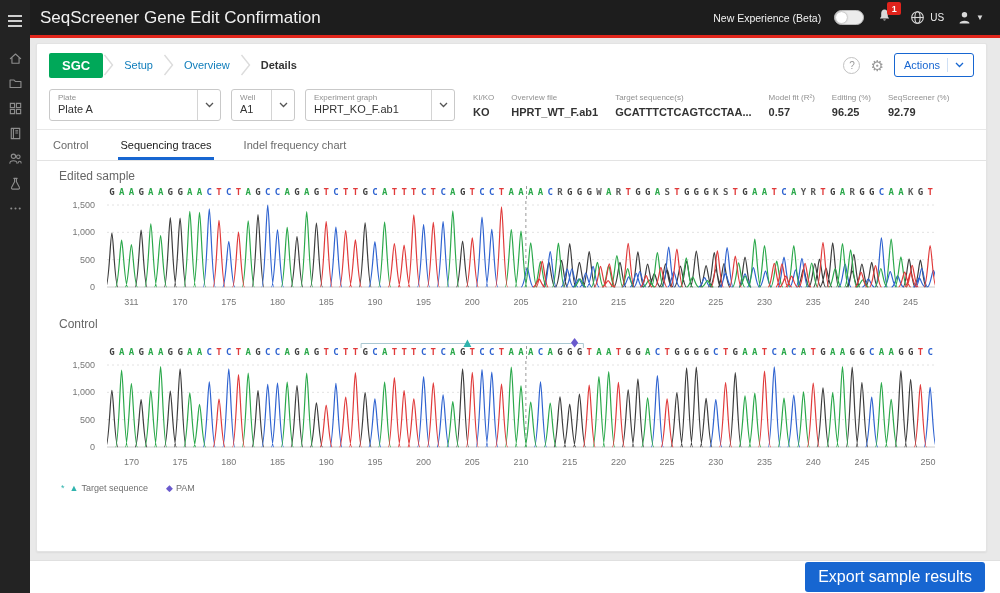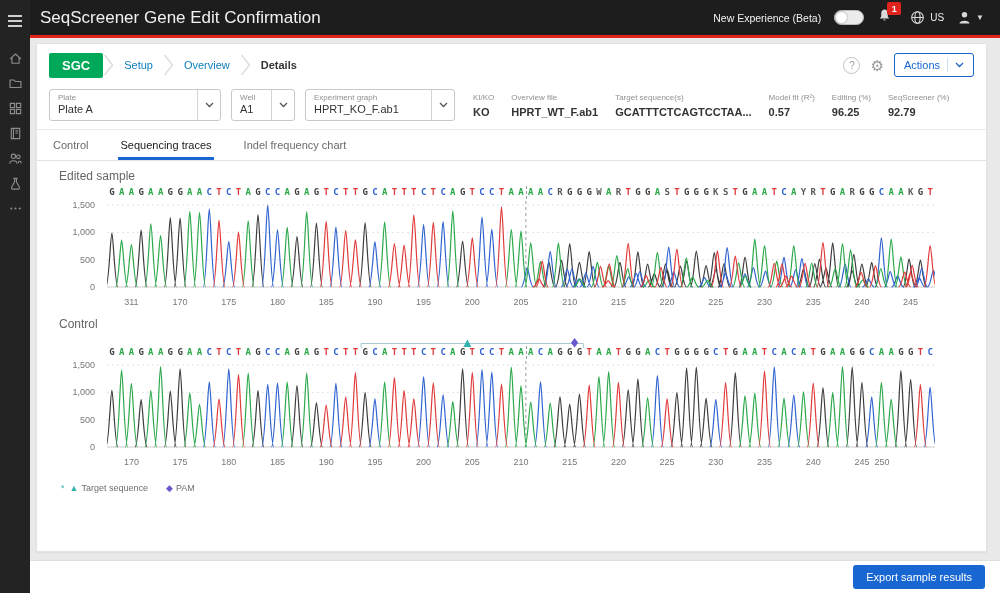--- a/index.html
+++ b/index.html
@@ -70,21 +70,21 @@
   svg.trace{display:block;cursor:grab}
   .ylabels{position:absolute;left:-50px;top:0;width:44px;height:96px}
   .ylabels div{position:absolute;right:6px;font-size:9px;color:#777;line-height:10px;white-space:nowrap}
   .x-axis{position:relative;height:14px;font-size:9px;color:#777}
   .x-axis span{position:absolute;top:2px;transform:translateX(-50%)}
   .legend{display:flex;align-items:center;gap:18px;margin:14px 0 0 24px;font-size:9px;color:#6f6f6f}
   .legend .mk{font-size:9px;margin-right:3px}
   .legend-note{color:#2fb3ad;font-size:9px;margin-right:-13px}
   
   .footer{height:33px;background:#fff;border-top:1px solid #e0e0e0;display:flex;align-items:center;justify-content:flex-end;padding:0 15px;flex-shrink:0}
-  .export-btn{background:#1766d1;color:#fff;font-size:11px;border:none;border-radius:3px;padding:6px 13px;cursor:pointer;font-family:inherit}
+  .export-btn{background:#1766d1;color:#fff;font-size:16px;border:none;border-radius:3px;padding:6px 13px;cursor:pointer;font-family:inherit}
 </style>
 </head>
 <body>
 
 <div class="app">
   <aside class="sidebar">
     <div class="burger">
         <span></span>
         <span></span>
         <span></span>
@@ -517,21 +517,21 @@
                   <span style="left: 316.6px;">200</span>
                   <span style="left: 365.3px;">205</span>
                   <span style="left: 414px;">210</span>
                   <span style="left: 462.7px;">215</span>
                   <span style="left: 511.4px;">220</span>
                   <span style="left: 560.1px;">225</span>
                   <span style="left: 608.8px;">230</span>
                   <span style="left: 657.5px;">235</span>
                   <span style="left: 706.2px;">240</span>
                   <span style="left: 754.9px;">245</span>
-                  <span style="left: 775px;">250</span>
+                  <span style="left: 821px;">250</span>
                 </div>
               </div>
             </div>
           </div>
 
         <div class="legend" id="legend">
             <span class="legend-note">*</span>
             <span class="legend-item"><span class="mk" style="color:#2fb3ad">▲</span><span>Target sequence</span></span>
             <span class="legend-item"><span class="mk" style="color:#6a5acd">◆</span><span>PAM</span></span>
           </div>

